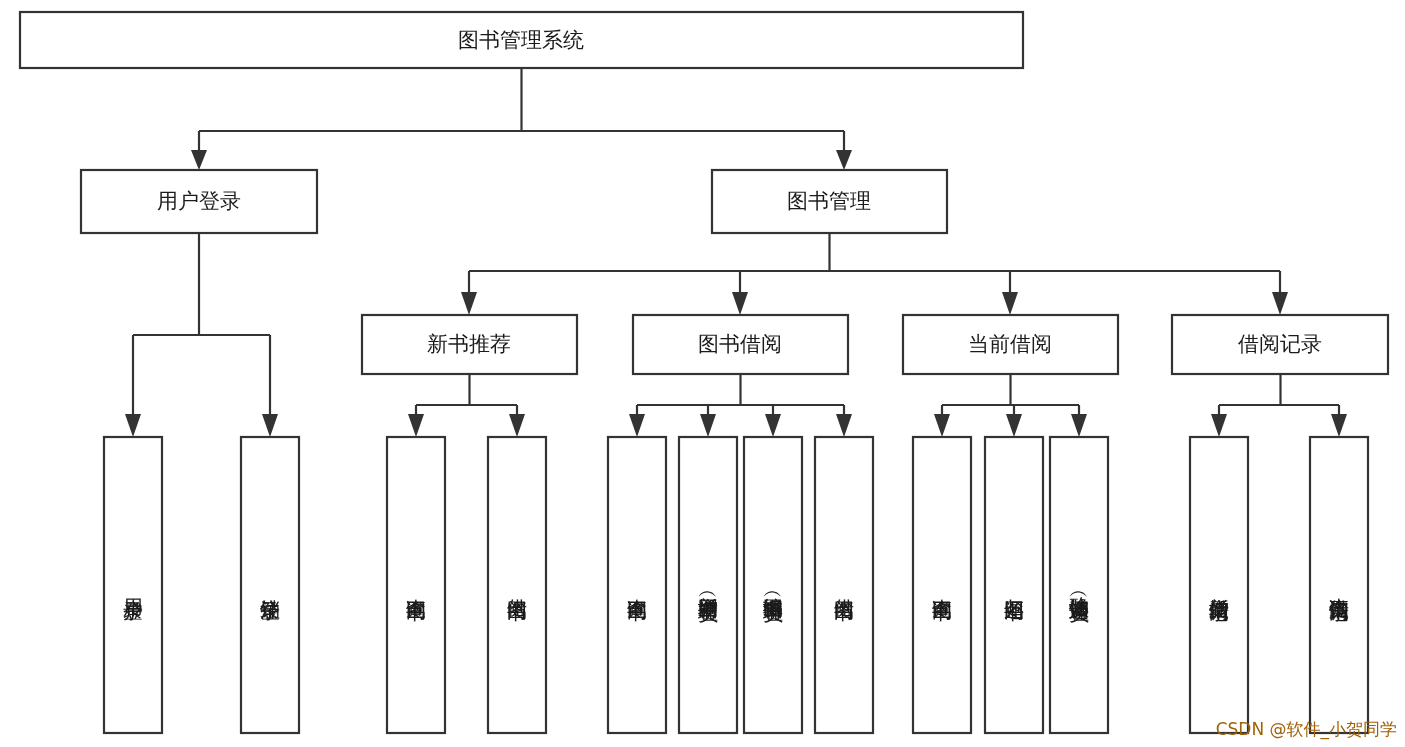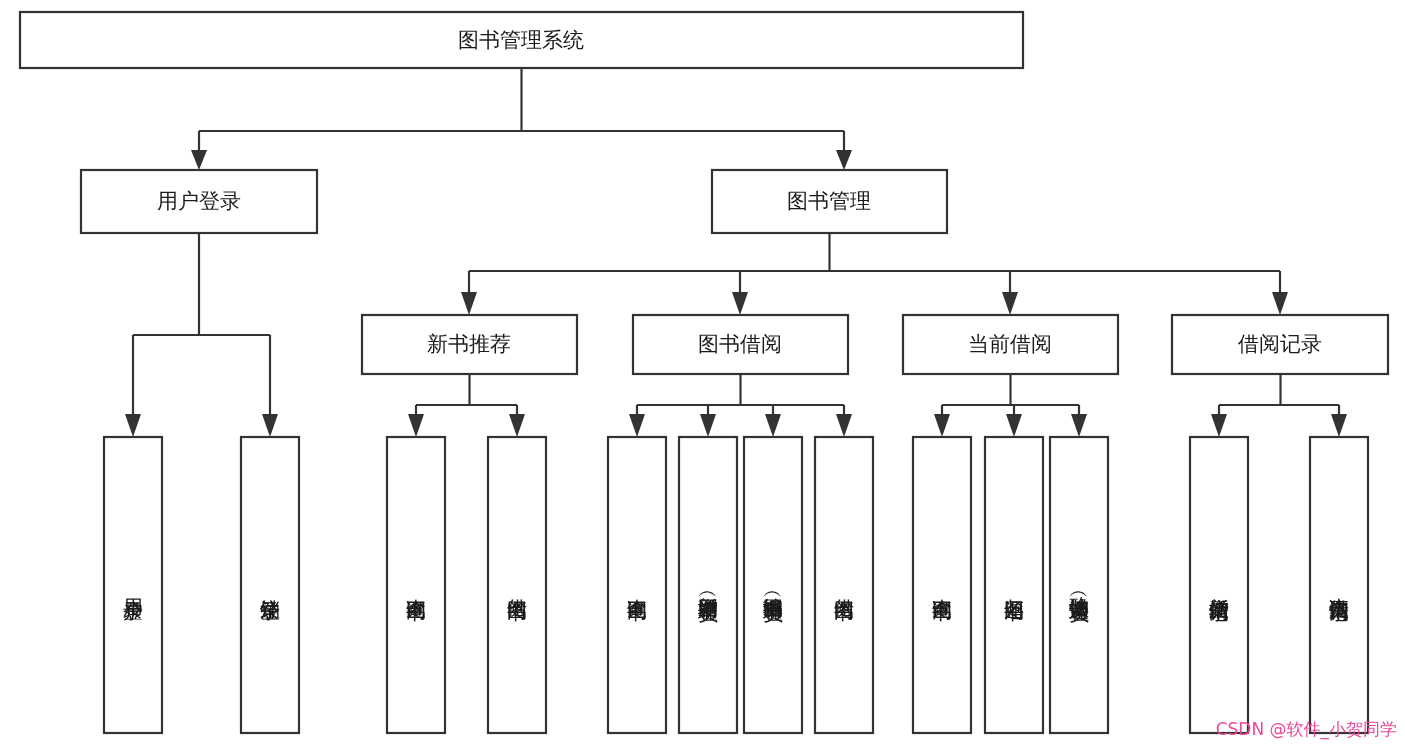--- a/index.html
+++ b/index.html
@@ -61,21 +61,21 @@
     justify-content: center;
     white-space: nowrap;
     pointer-events: none;
   }
   .watermark {
     position: absolute;
     right: 8px;
     bottom: 6px;
     font-family: "DejaVu Sans", "Liberation Sans", sans-serif;
     font-size: 17px;
-    color: #ec4899;
+    color: #a16207;
     white-space: nowrap;
   }
 </style>
 </head>
 <body>
 
 <div id="diagram-root">
 
   <svg class="diagram-canvas" viewBox="0 0 1405 747">
 

